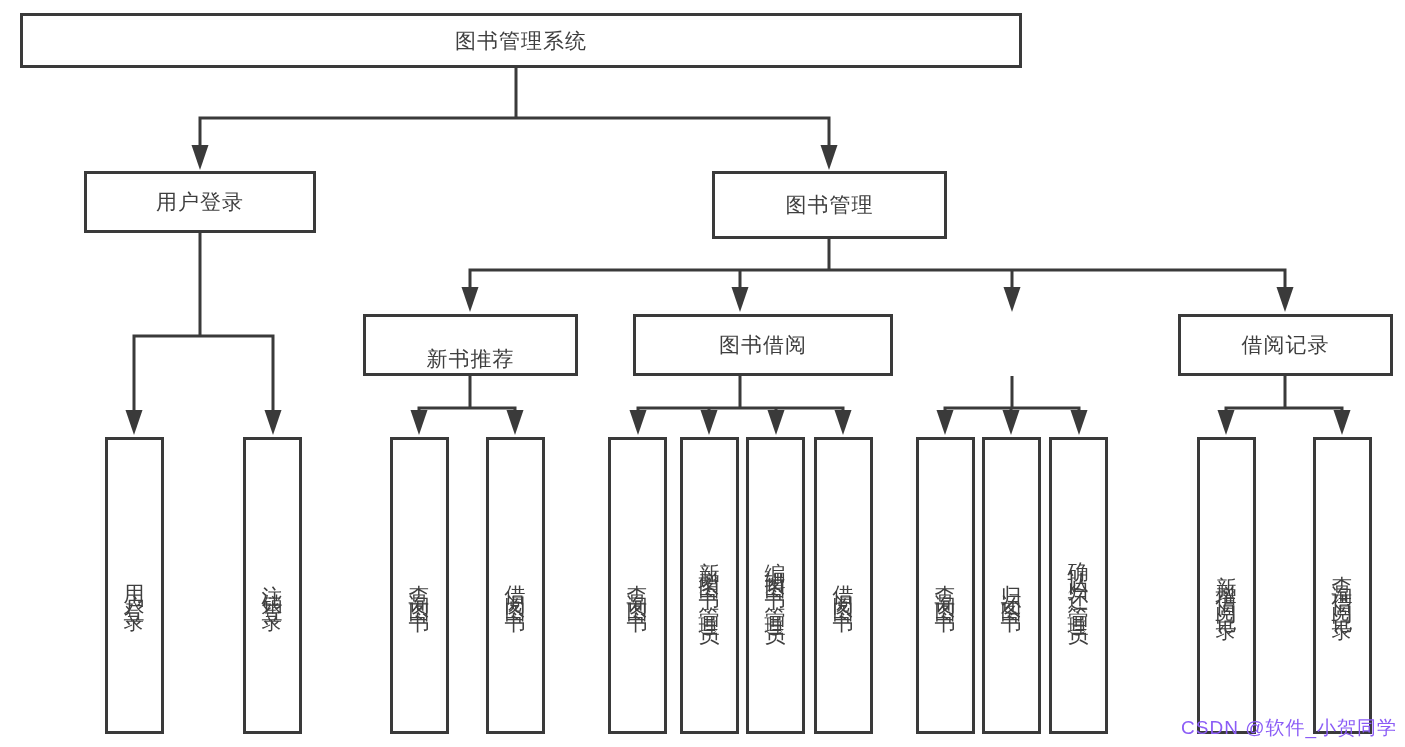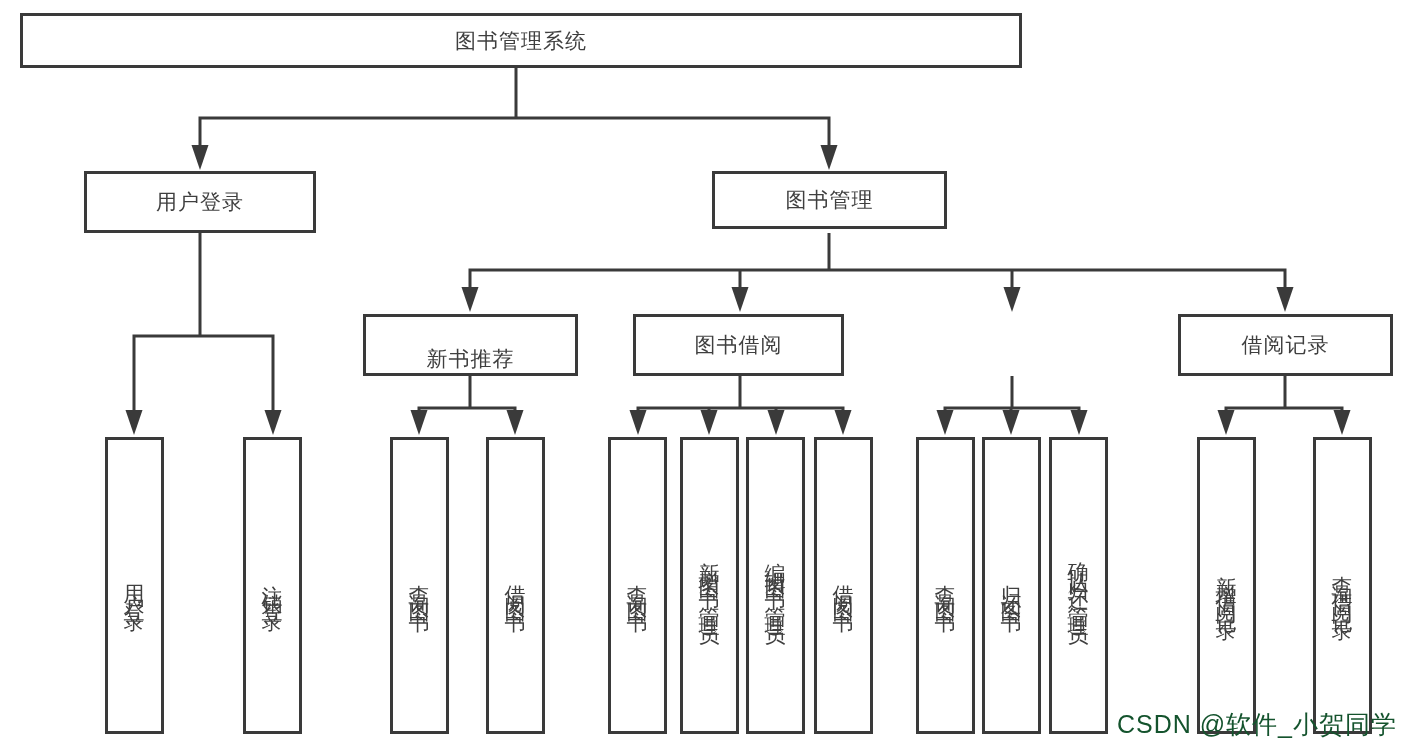--- a/index.html
+++ b/index.html
@@ -12,21 +12,21 @@
     z-index:1;color:#3f3f3f;
   }
   .hlabel{font-size:21px;color:#3f3f3f;white-space:nowrap;letter-spacing:1px;}
   .vlabel{
     writing-mode:vertical-lr;font-size:21px;color:#3f3f3f;
     letter-spacing:9px;line-height:1.1;
   }
   .leaf{width:59px;height:297px;top:437px;}
   .watermark{
     position:absolute;right:8px;bottom:6px;z-index:2;
-    font-size:25px;color:#14532d;letter-spacing:1px;white-space:nowrap;margin-left:40px;
+    font-size:19px;color:#8b5cf6;letter-spacing:1px;white-space:nowrap;margin-left:40px;
   }
 </style>
 </head>
 <body>
 
 <div id="canvas">
 
   <svg id="connectors" width="1405" height="747" viewBox="0 0 1405 747">
     <g stroke="#3a3a3a" stroke-width="3" fill="none">
       <path d="M516 68 V118 M198.5 118 H830.5 M200 118 V152 M829 118 V152"></path>
@@ -60,28 +60,28 @@
     </g>
   </svg>
 
   <div class="node" style="left:20px;top:13px;width:1002px;height:55px;">
     <span class="hlabel">图书管理系统</span>
   </div>
 
   <div class="node" style="left:84px;top:171px;width:232px;height:62px;">
     <span class="hlabel">用户登录</span>
   </div>
-  <div class="node" style="left:712px;top:171px;width:235px;height:58px;">
+  <div class="node" style="left:712px;top:171px;width:235px;height:68px;">
     <span class="hlabel">图书管理</span>
   </div>
 
   <div class="node" style="left:363px;top:314px;width:215px;height:62px;align-items:flex-end;">
     <span class="hlabel">新书推荐</span>
   </div>
-  <div class="node" style="left:633px;top:314px;width:211px;height:62px;font-family:Liberation Mono, monospace;">
+  <div class="node" style="left:633px;top:314px;width:260px;height:62px;font-family:Liberation Mono, monospace;">
     <span class="hlabel">图书借阅</span>
   </div>
   <div class="node" style="left:1178px;top:314px;width:215px;height:62px;">
     <span class="hlabel">借阅记录</span>
   </div>
 
   <div class="node leaf" style="left:105px;">
     <span class="vlabel">用户登录</span>
   </div>
   <div class="node leaf" style="left:243px;">

